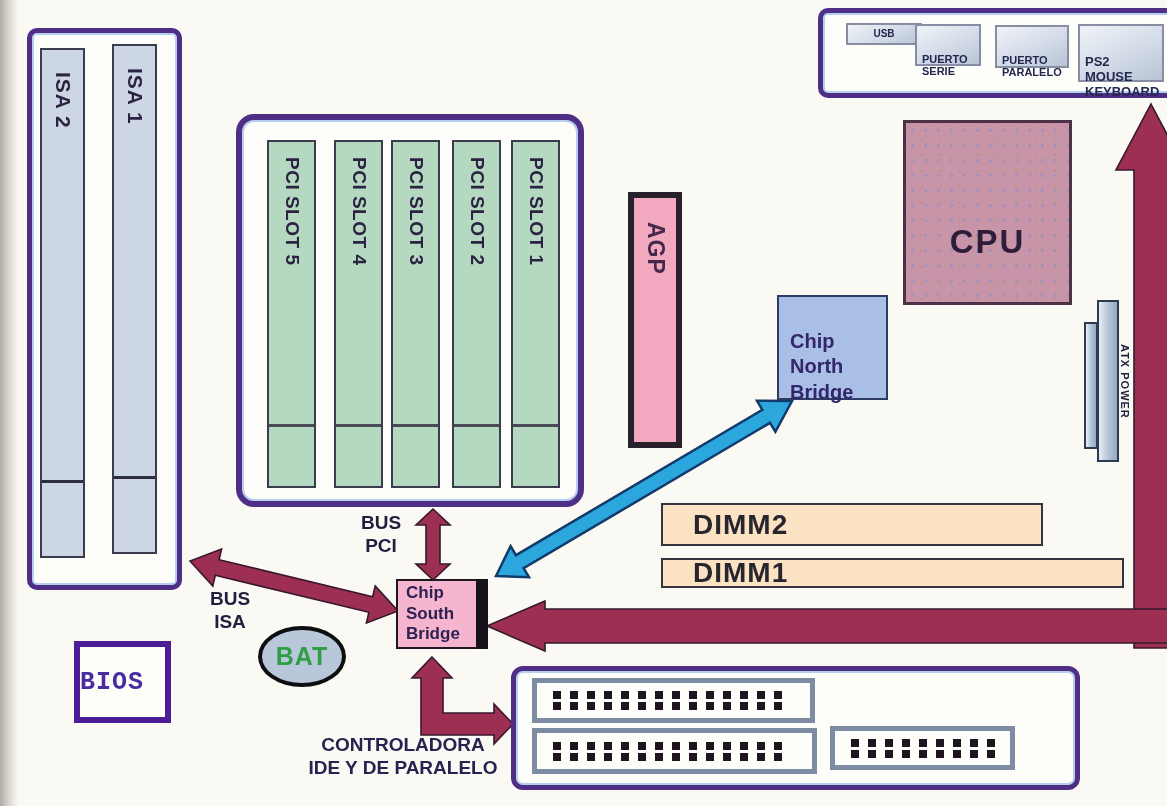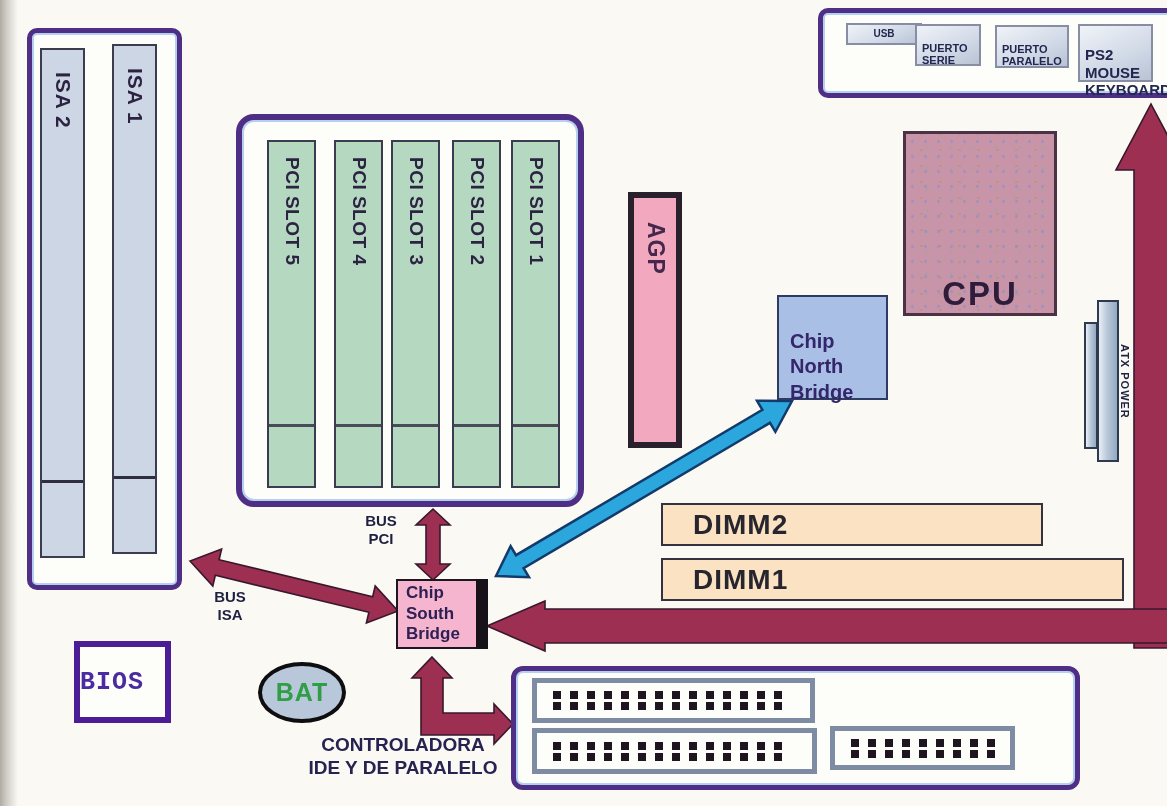--- a/index.html
+++ b/index.html
@@ -14,25 +14,25 @@
   .node{position:absolute;z-index:2;box-sizing:border-box;}
   .ml{white-space:pre-line;}
 
   
   .panel{background:#fdfdfa;border:5px solid #4f2e86;border-radius:10px;
     box-shadow:inset 0 0 0 2px rgba(120,170,230,.55);}
   .ports-panel{left:818px;top:8px;width:360px;height:90px;}
   .port-box{position:absolute;box-sizing:border-box;
     background:linear-gradient(155deg,#f0f3f8 0%,#d3dbe8 55%,#b8c3d5 100%);
     border:2px solid #878da2;color:#23264e;font-weight:bold;font-size:11px;
-    line-height:1.15;padding:3px 5px;}
+    line-height:1.15;padding:14px 5px;}
   .port-usb{left:23px;top:10px;width:76px;height:22px;display:flex;align-items:center;justify-content:center;font-size:10px;padding:0;}
   .port-serie{left:92px;top:11px;width:66px;height:42px;}
   .port-paralelo{left:172px;top:12px;width:74px;height:43px;}
-  .port-ps2{left:255px;top:11px;width:75px;height:58px;font-size:15px;}
+  .port-ps2{left:255px;top:11px;width:86px;height:58px;font-size:13px;}
 
   .isa-panel{left:27px;top:28px;width:155px;height:562px;}
   .slot{position:absolute;box-sizing:border-box;border:2px solid #3c3c50;display:flex;justify-content:center;}
   .isa-slot{background:#ccd6e4;width:45px;height:510px;}
   .isa-2{left:8px;top:15px;}
   .isa-1{left:80px;top:11px;}
   .slot-label{writing-mode:vertical-rl;font-weight:bold;color:#2c2342;
     font-size:21px;padding-top:22px;letter-spacing:1px;}
   .slot-notch{position:absolute;left:0;right:0;height:3px;background:#2e2e40;}
   .isa-slot .slot-notch{top:430px;}
@@ -41,62 +41,62 @@
   .pci-slot{background:#b4d9c0;top:20px;width:49px;height:348px;}
   .pci-slot .slot-label{font-size:19px;padding-top:15px;letter-spacing:.5px;}
   .pci-s5{left:25px;} .pci-s4{left:92px;} .pci-s3{left:149px;} .pci-s2{left:210px;} .pci-s1{left:269px;}
   .pci-slot .slot-notch{top:282px;background:#4a4a58;}
 
   
   .agp{left:628px;top:192px;width:54px;height:256px;background:#f2a8bf;
     border:6px solid #28202a;display:flex;justify-content:center;}
   .agp .slot-label{font-size:23px;color:#45284c;padding-top:24px;}
 
-  .cpu{left:903px;top:131px;width:154px;height:185px;border:3px solid #4c3246;
+  .cpu{left:903px;top:120px;width:169px;height:185px;border:3px solid #4c3246;
     background-color:#c795a7;
     background-image:
       radial-gradient(rgba(110,140,215,.38) 1.2px, transparent 1.9px),
       radial-gradient(rgba(180,140,60,.32) 1.1px, transparent 1.8px),
       radial-gradient(rgba(120,175,150,.28) 1.1px, transparent 1.8px);
     background-size:13px 15px,19px 16px,23px 21px;
     background-position:0 0,6px 8px,10px 3px;
-    display:flex;justify-content:center;align-items:flex-end;}
+    display:flex;justify-content:center;align-items:center;}
   .cpu-label{margin-top:58px;font-size:33px;font-weight:bold;color:#2e1c3a;letter-spacing:2px;}
 
   .north-bridge{left:777px;top:295px;width:111px;height:105px;background:#a9bfe6;
     border:2px solid #2e3c62;padding:7px 0 0 11px;font-size:20px;font-weight:bold;
     color:#34266a;line-height:1.26;}
 
   .atx-bar{position:absolute;box-sizing:border-box;border:2px solid #2e3a50;
     background:linear-gradient(90deg,#e9eef6 0%,#b9c8da 45%,#93a9c2 100%);}
   .atx-back{left:1084px;top:322px;width:14px;height:127px;}
   .atx-front{left:1097px;top:300px;width:22px;height:162px;}
   .atx-label{left:1119px;top:344px;writing-mode:vertical-rl;font-size:11px;
     font-weight:bold;color:#1e2240;letter-spacing:1px;}
 
   .dimm{background:#fbe2c2;border:2px solid #35333f;display:flex;align-items:center;
     padding-left:30px;font-size:28px;font-weight:bold;color:#27262e;letter-spacing:1px;}
   .dimm-2{left:661px;top:503px;width:382px;height:43px;}
-  .dimm-1{left:661px;top:558px;width:463px;height:43px;}
+  .dimm-1{left:661px;top:558px;width:463px;height:30px;}
 
   .south-bridge{left:396px;top:579px;width:92px;height:70px;display:flex;}
   .sb-body{flex:1;background:#f5b5cf;border:2px solid #1e1620;border-right:none;
     display:flex;align-items:center;padding-left:8px;
     font-size:17px;font-weight:bold;color:#2e2052;line-height:1.2;}
   .sb-edge{width:12px;background:#17111a;}
 
   .bios{left:74px;top:641px;width:97px;height:82px;background:#fdfdfa;
     border:6px solid #4c1d95;display:flex;align-items:center;justify-content:flex-start;
     font-size:25px;font-weight:bold;color:#4b2ba0;letter-spacing:1px;font-family:Liberation Mono, monospace;}
 
-  .bat{left:258px;top:662px;width:88px;height:61px;background:#b8c7da;
+  .bat{left:258px;top:626px;width:88px;height:61px;background:#b8c7da;
     border:4px solid #0e0e10;border-radius:50%;display:flex;align-items:center;
     justify-content:center;font-size:25px;font-weight:bold;color:#2f9e44;letter-spacing:1px;}
 
-  .bus-label{position:absolute;text-align:center;font-size:15px;font-weight:bold;
+  .bus-label{position:absolute;text-align:center;font-size:19px;font-weight:bold;
     color:#1f2040;line-height:1.2;z-index:2;}
   .bus-pci-label{left:352px;top:512px;width:58px;}
   .bus-isa-label{left:202px;top:588px;width:56px;}
 
   .ide-caption{left:290px;top:733px;width:226px;text-align:center;font-size:19px;
     font-weight:bold;color:#272350;line-height:1.22;}
 
   .ide-box{left:511px;top:666px;width:569px;height:124px;border-radius:12px;}
   .connector{position:absolute;box-sizing:border-box;border:5px solid #7d8ca2;
     background:#fdfdfa;display:flex;align-items:center;gap:9px;padding-left:16px;}

